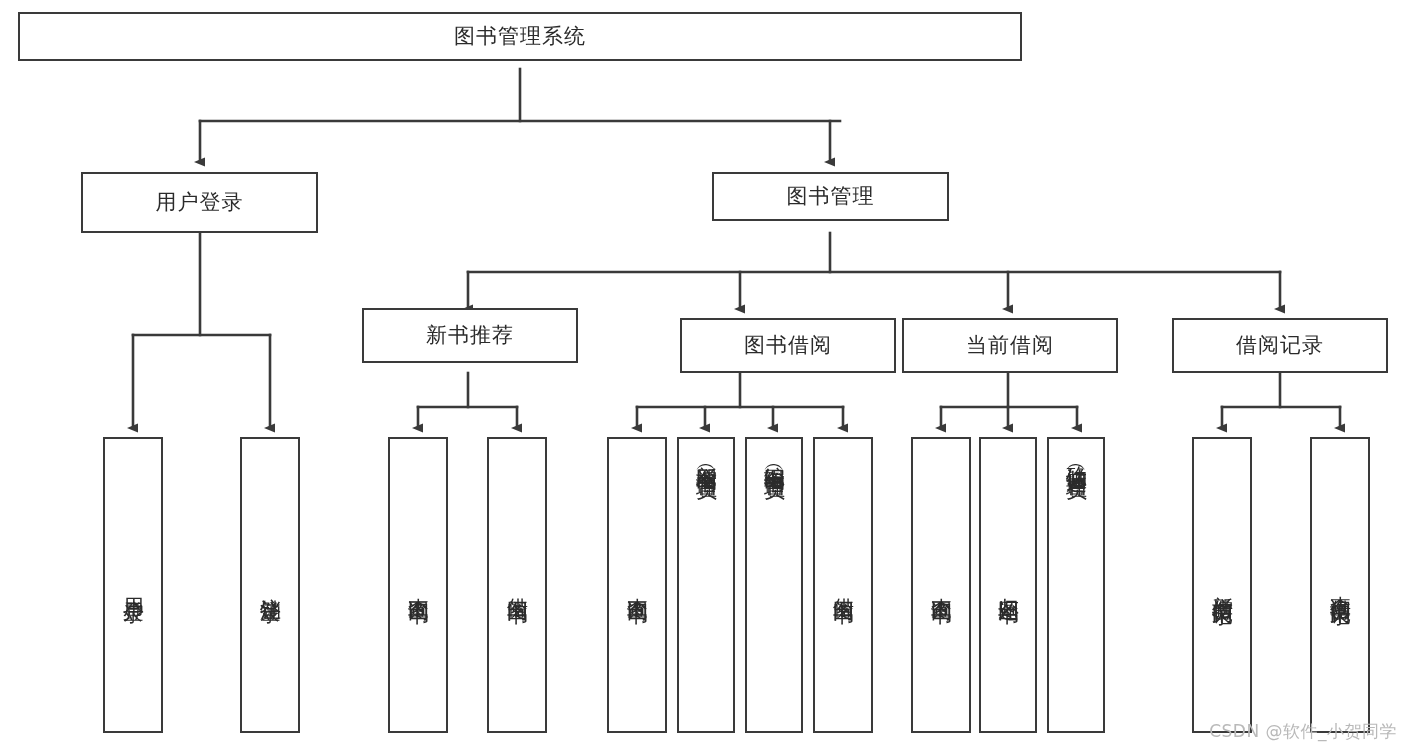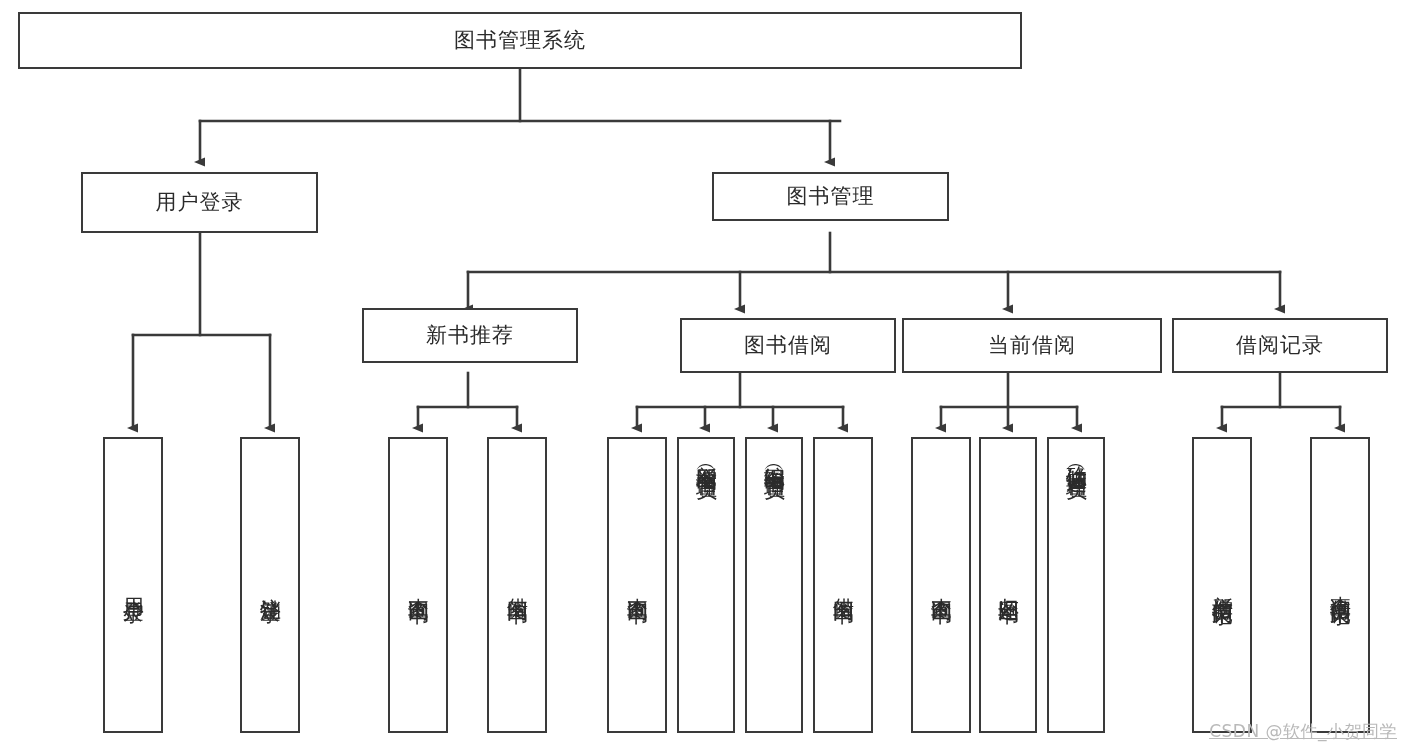--- a/index.html
+++ b/index.html
@@ -64,21 +64,20 @@
   }
   #watermark {
     position: absolute;
     right: 8px;
     bottom: 4px;
     font-size: 17px;
     color: #b9b9b9;
     letter-spacing: 0.5px;
     white-space: nowrap;
     pointer-events: none;
-    text-decoration: underline;
   }
 </style>
 </head>
 <body>
 
 <div id="diagram-root">
 
   <svg id="edge-layer" width="1405" height="747" viewBox="0 0 1405 747">
     <defs>
       <marker id="arrow" markerWidth="12" markerHeight="12" refX="5.2" refY="5" orient="auto" markerUnits="userSpaceOnUse">
@@ -123,38 +122,38 @@
       <path d="M1008,407 L1008,428" marker-end="url(#arrow)"></path>
       <path d="M1077,407 L1077,428" marker-end="url(#arrow)"></path>
 
       <path d="M1280,373 L1280,407"></path>
       <path d="M1222,407 L1340,407"></path>
       <path d="M1222,407 L1222,428" marker-end="url(#arrow)"></path>
       <path d="M1340,407 L1340,428" marker-end="url(#arrow)"></path>
     </g>
   </svg>
 
-  <div class="node node-h" style="left:18px; top:12px; width:1004px; height:57px;">
+  <div class="node node-h" style="left:18px; top:12px; width:1004px; height:49px;">
     <span class="node-label">图书管理系统</span>
   </div>
 
   <div class="node node-h" style="left:81px; top:172px; width:237px; height:61px;">
     <span class="node-label">用户登录</span>
   </div>
   <div class="node node-h" style="left:712px; top:172px; width:237px; height:49px;">
     <span class="node-label">图书管理</span>
   </div>
 
   <div class="node node-h" style="left:362px; top:308px; width:216px; height:55px;">
     <span class="node-label">新书推荐</span>
   </div>
   <div class="node node-h" style="left:632px; top:318px; width:216px; height:55px;margin-left:48px;">
     <span class="node-label">图书借阅</span>
   </div>
-  <div class="node node-h" style="left:902px; top:318px; width:260px; height:55px;">
+  <div class="node node-h" style="left:902px; top:318px; width:216px; height:55px;">
     <span class="node-label">当前借阅</span>
   </div>
   <div class="node node-h" style="left:1172px; top:318px; width:216px; height:55px;">
     <span class="node-label">借阅记录</span>
   </div>
 
   <div class="node node-v v-center" style="left:103px; top:437px; width:60px; height:296px;">
     <span class="node-label">用户登录</span>
   </div>
   <div class="node node-v v-center" style="left:240px; top:437px; width:60px; height:296px;">

